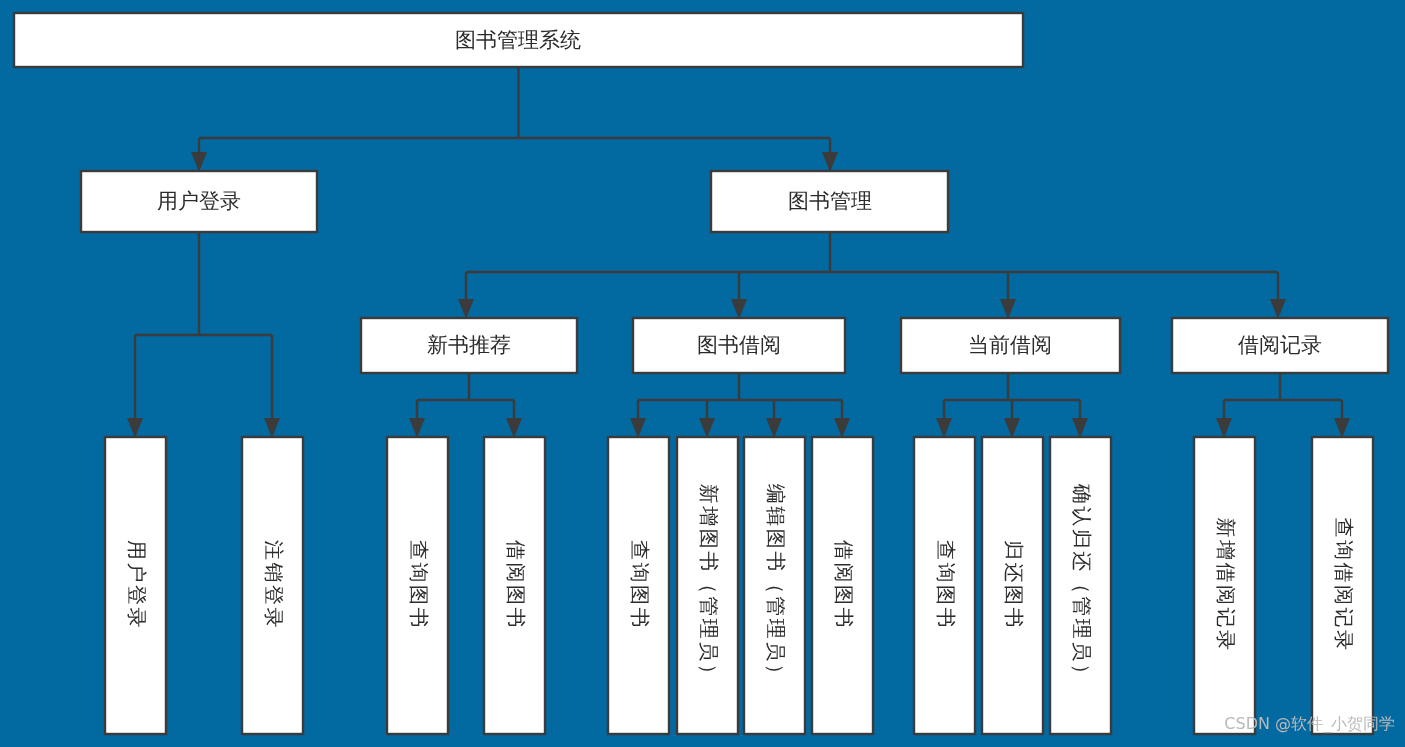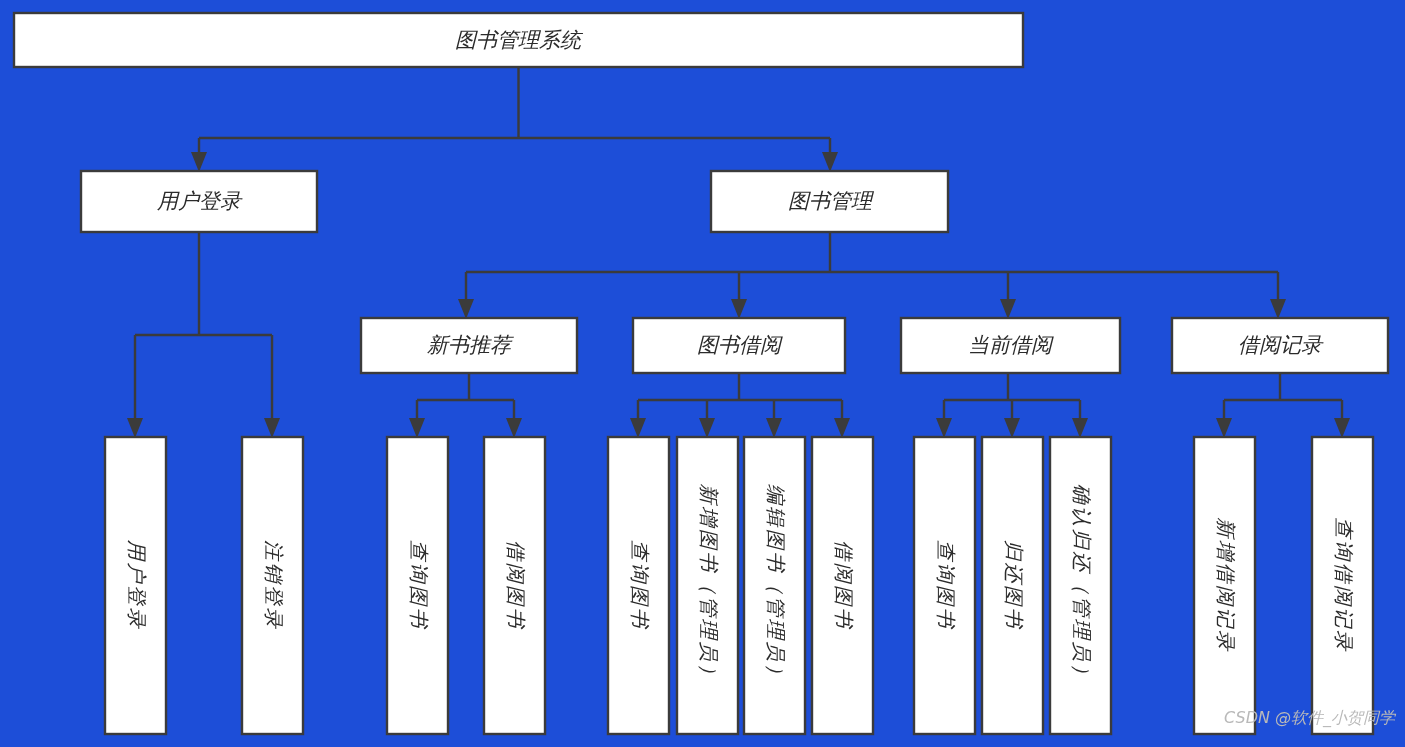--- a/index.html
+++ b/index.html
@@ -10,22 +10,21 @@
   body {
     width: 1405px;
     height: 747px;
     font-family: "DejaVu Sans", "Liberation Sans", sans-serif;
     overflow: hidden;
   }
   #diagram-root {
     position: relative;
     width: 1405px;
     height: 747px;
-    background: #1d4ed8;
-    font-style: italic;
+    background: #0369a1;
   }
   svg.diagram-canvas {
     position: absolute;
     left: 0;
     top: 0;
     width: 1405px;
     height: 747px;
   }
   .node-box {
     fill: #ffffff;
@@ -49,21 +48,21 @@
     text-anchor: middle;
     dominant-baseline: middle;
   }
   .node-label.vertical-label {
     font-size: 20px;
     letter-spacing: 2.5px;
   }
   .watermark-text {
     position: absolute;
     right: 10px;
-    bottom: 18px;
+    bottom: 12px;
     font-family: "DejaVu Sans", "Liberation Sans", sans-serif;
     font-size: 16px;
     color: #b9b9b9;
     white-space: nowrap;
     pointer-events: none;
   }
 </style>
 </head>
 <body>
 

